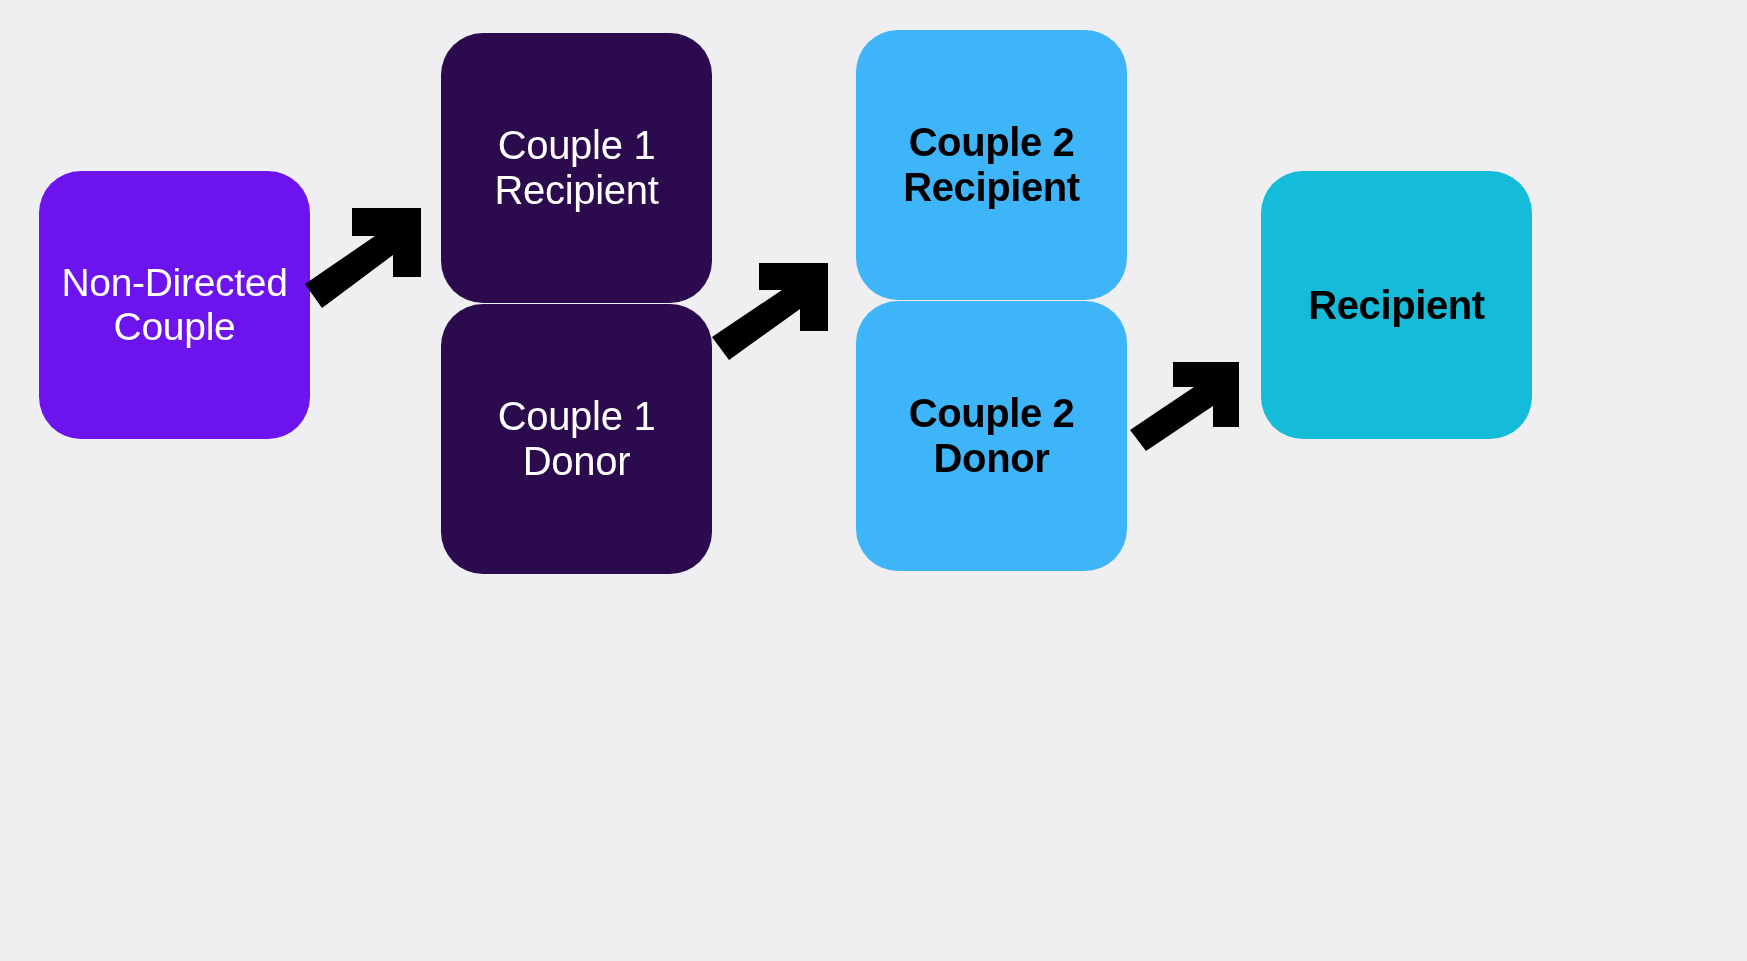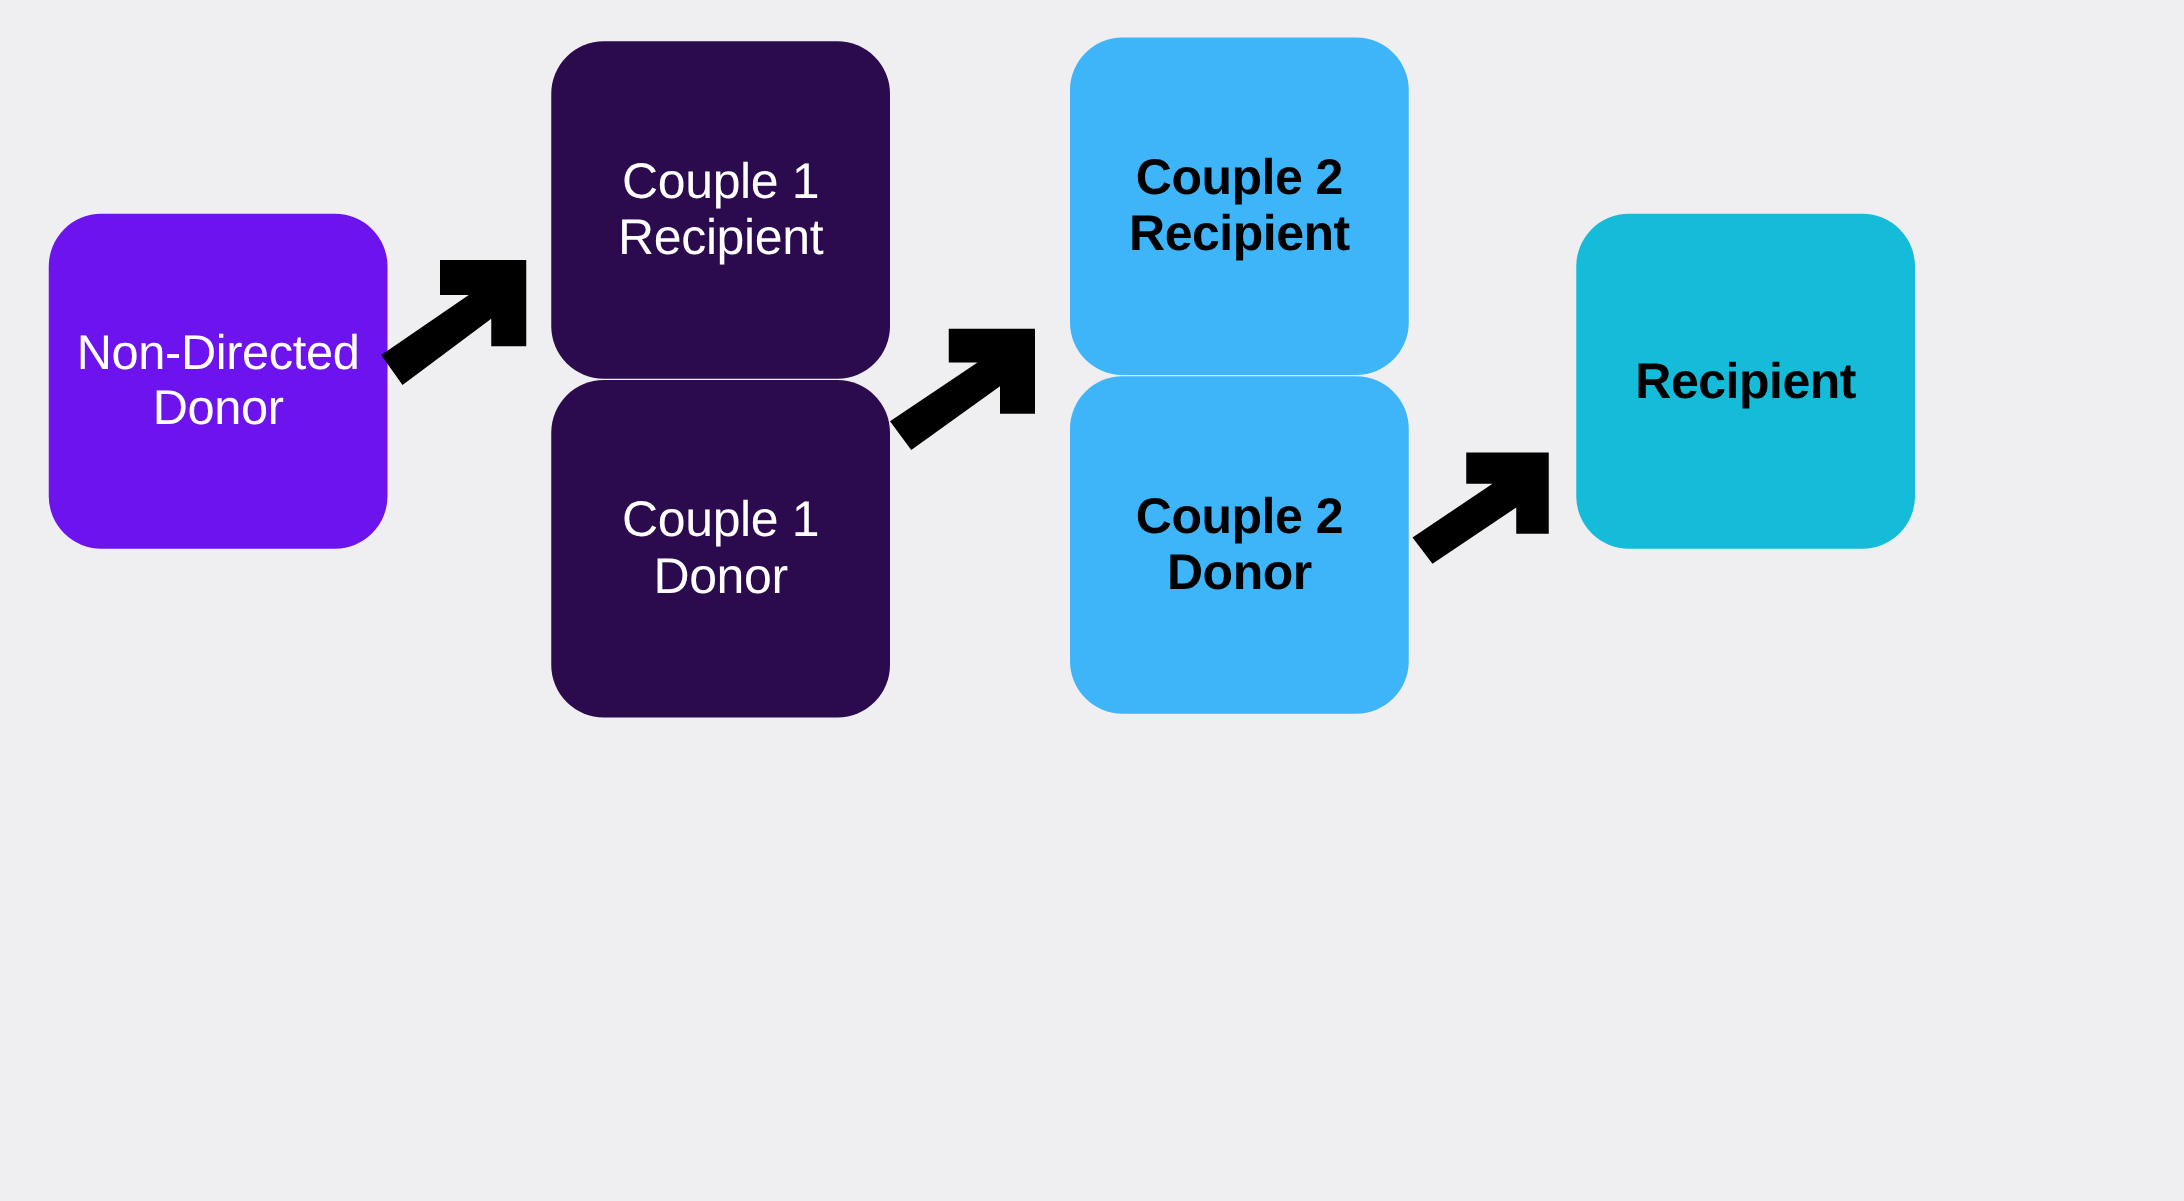--- a/index.html
+++ b/index.html
@@ -117,21 +117,21 @@
   .arrow-1 { left: 305px; top: 198px; }
   .arrow-2 { left: 712px; top: 255px; }
   .arrow-3 { left: 1130px; top: 355px; }
 </style>
 </head>
 <body>
 
 <div id="canvas">
 
   <div class="node node-ndd">Non-Directed
-Donor</div>
+Couple</div>
 
   <div class="node node-c1r">Couple 1
 Recipient</div>
 
   <div class="node node-c1d">Couple 1
 Donor</div>
 
   <div class="node node-c2r">Couple 2
 Recipient</div>
 

